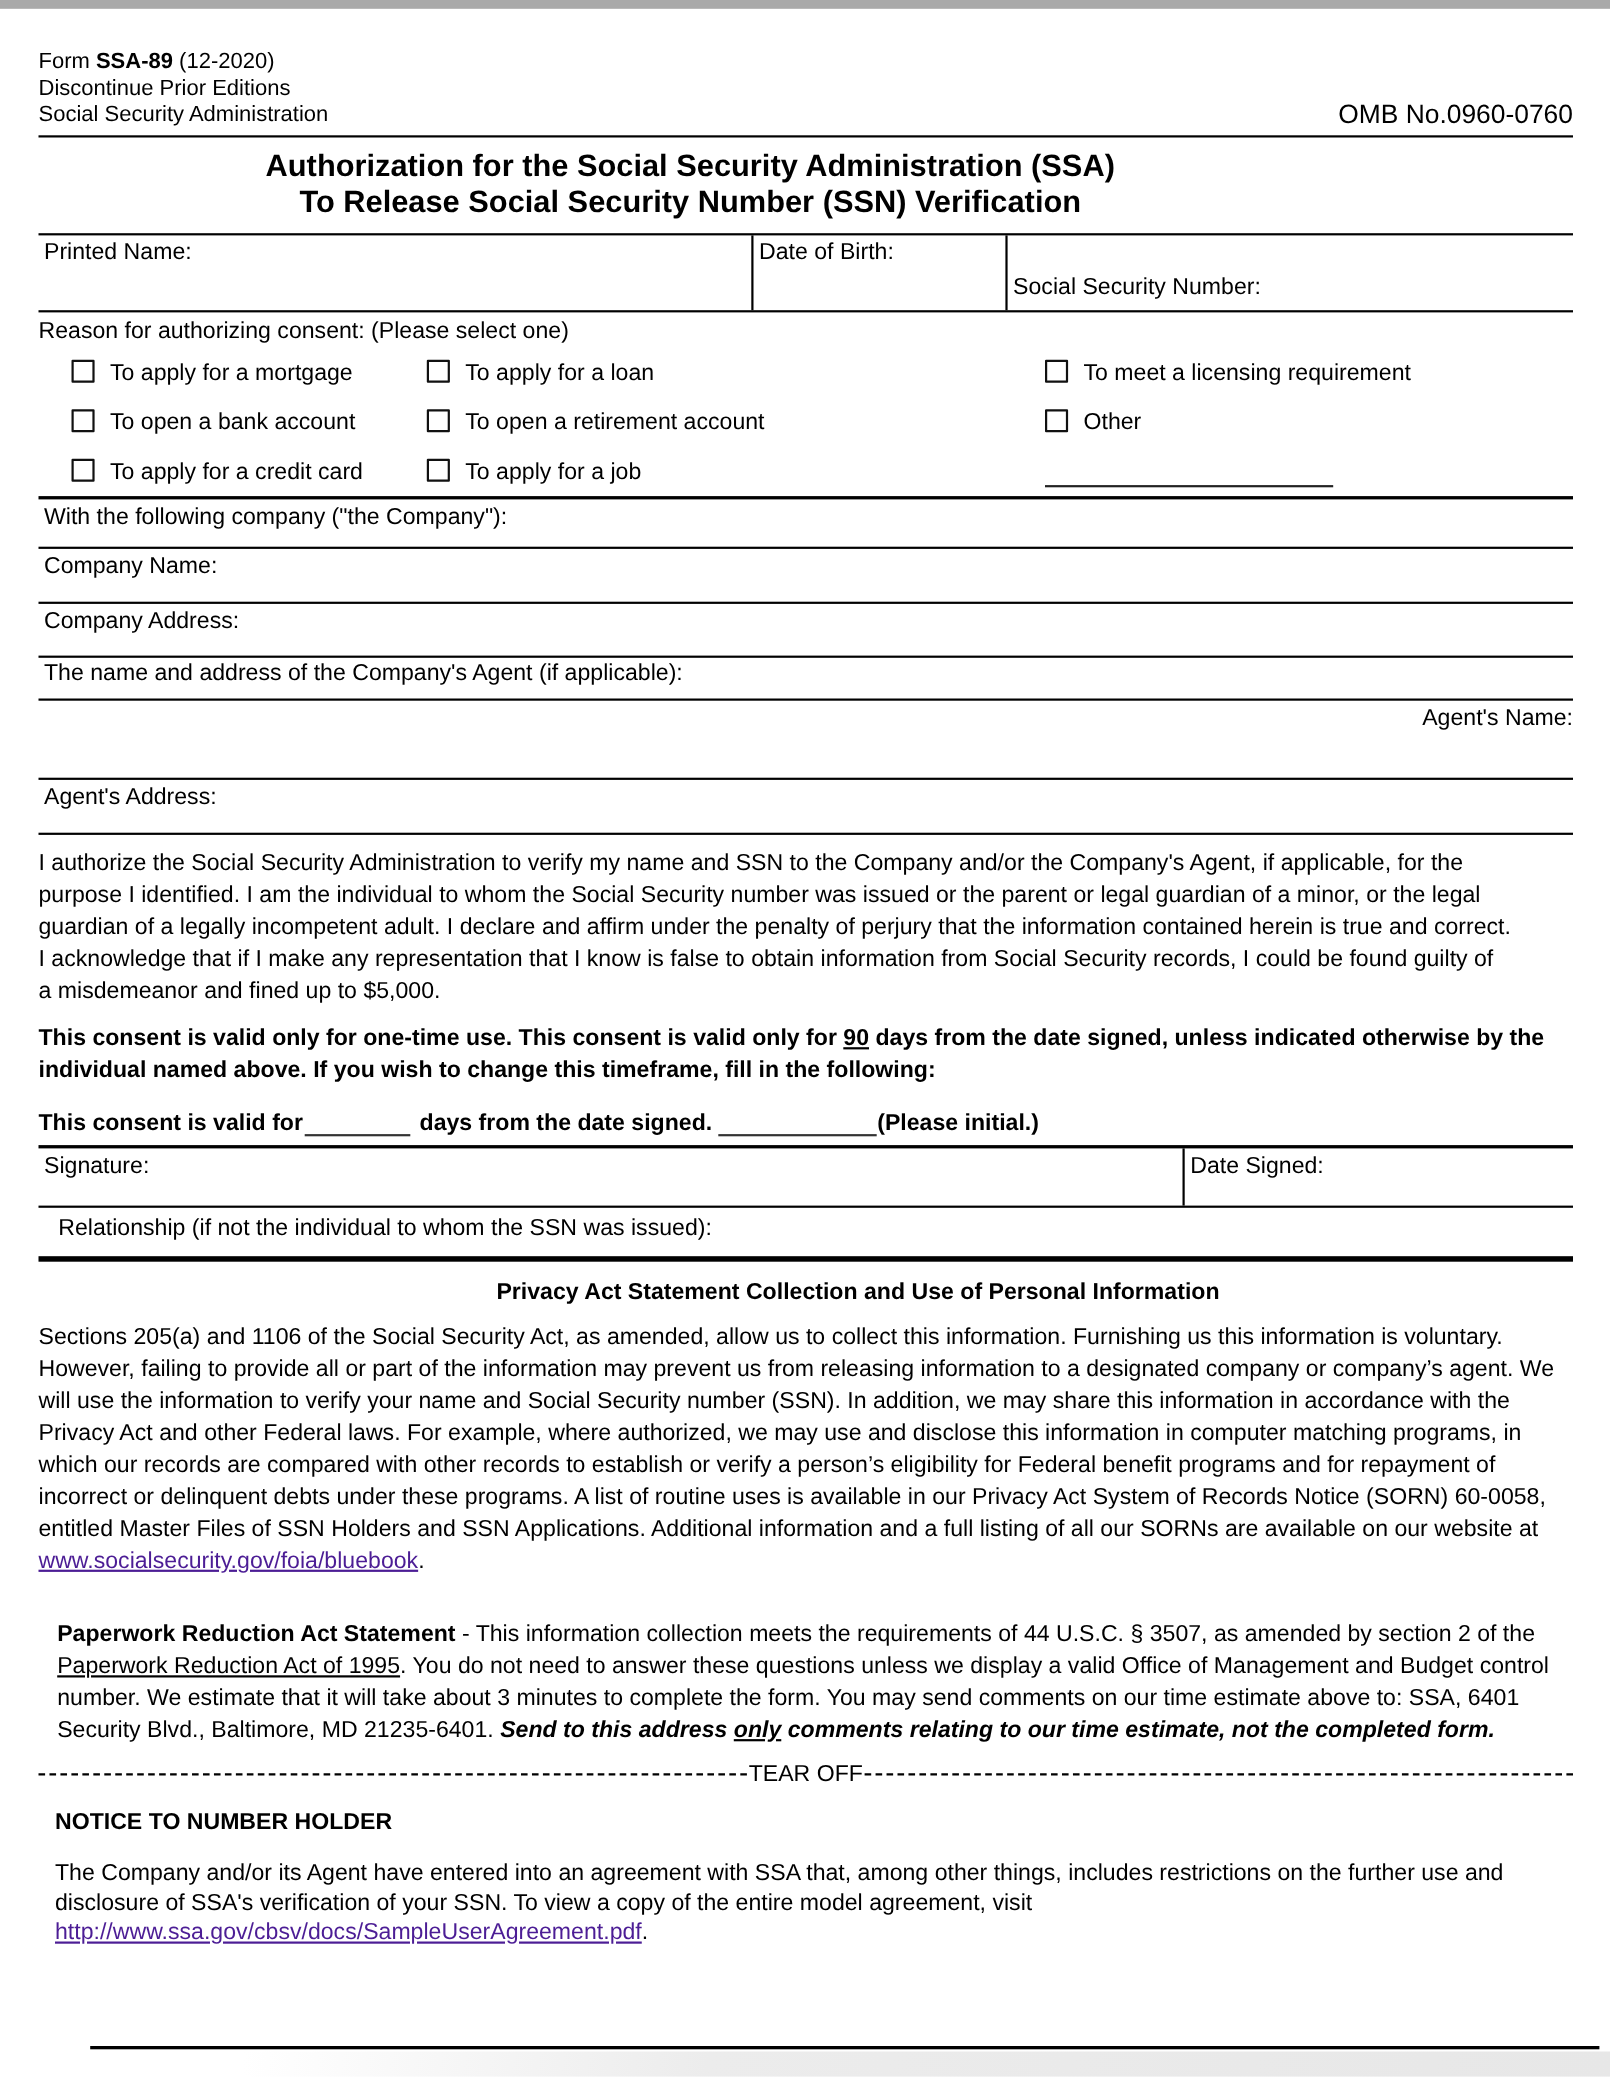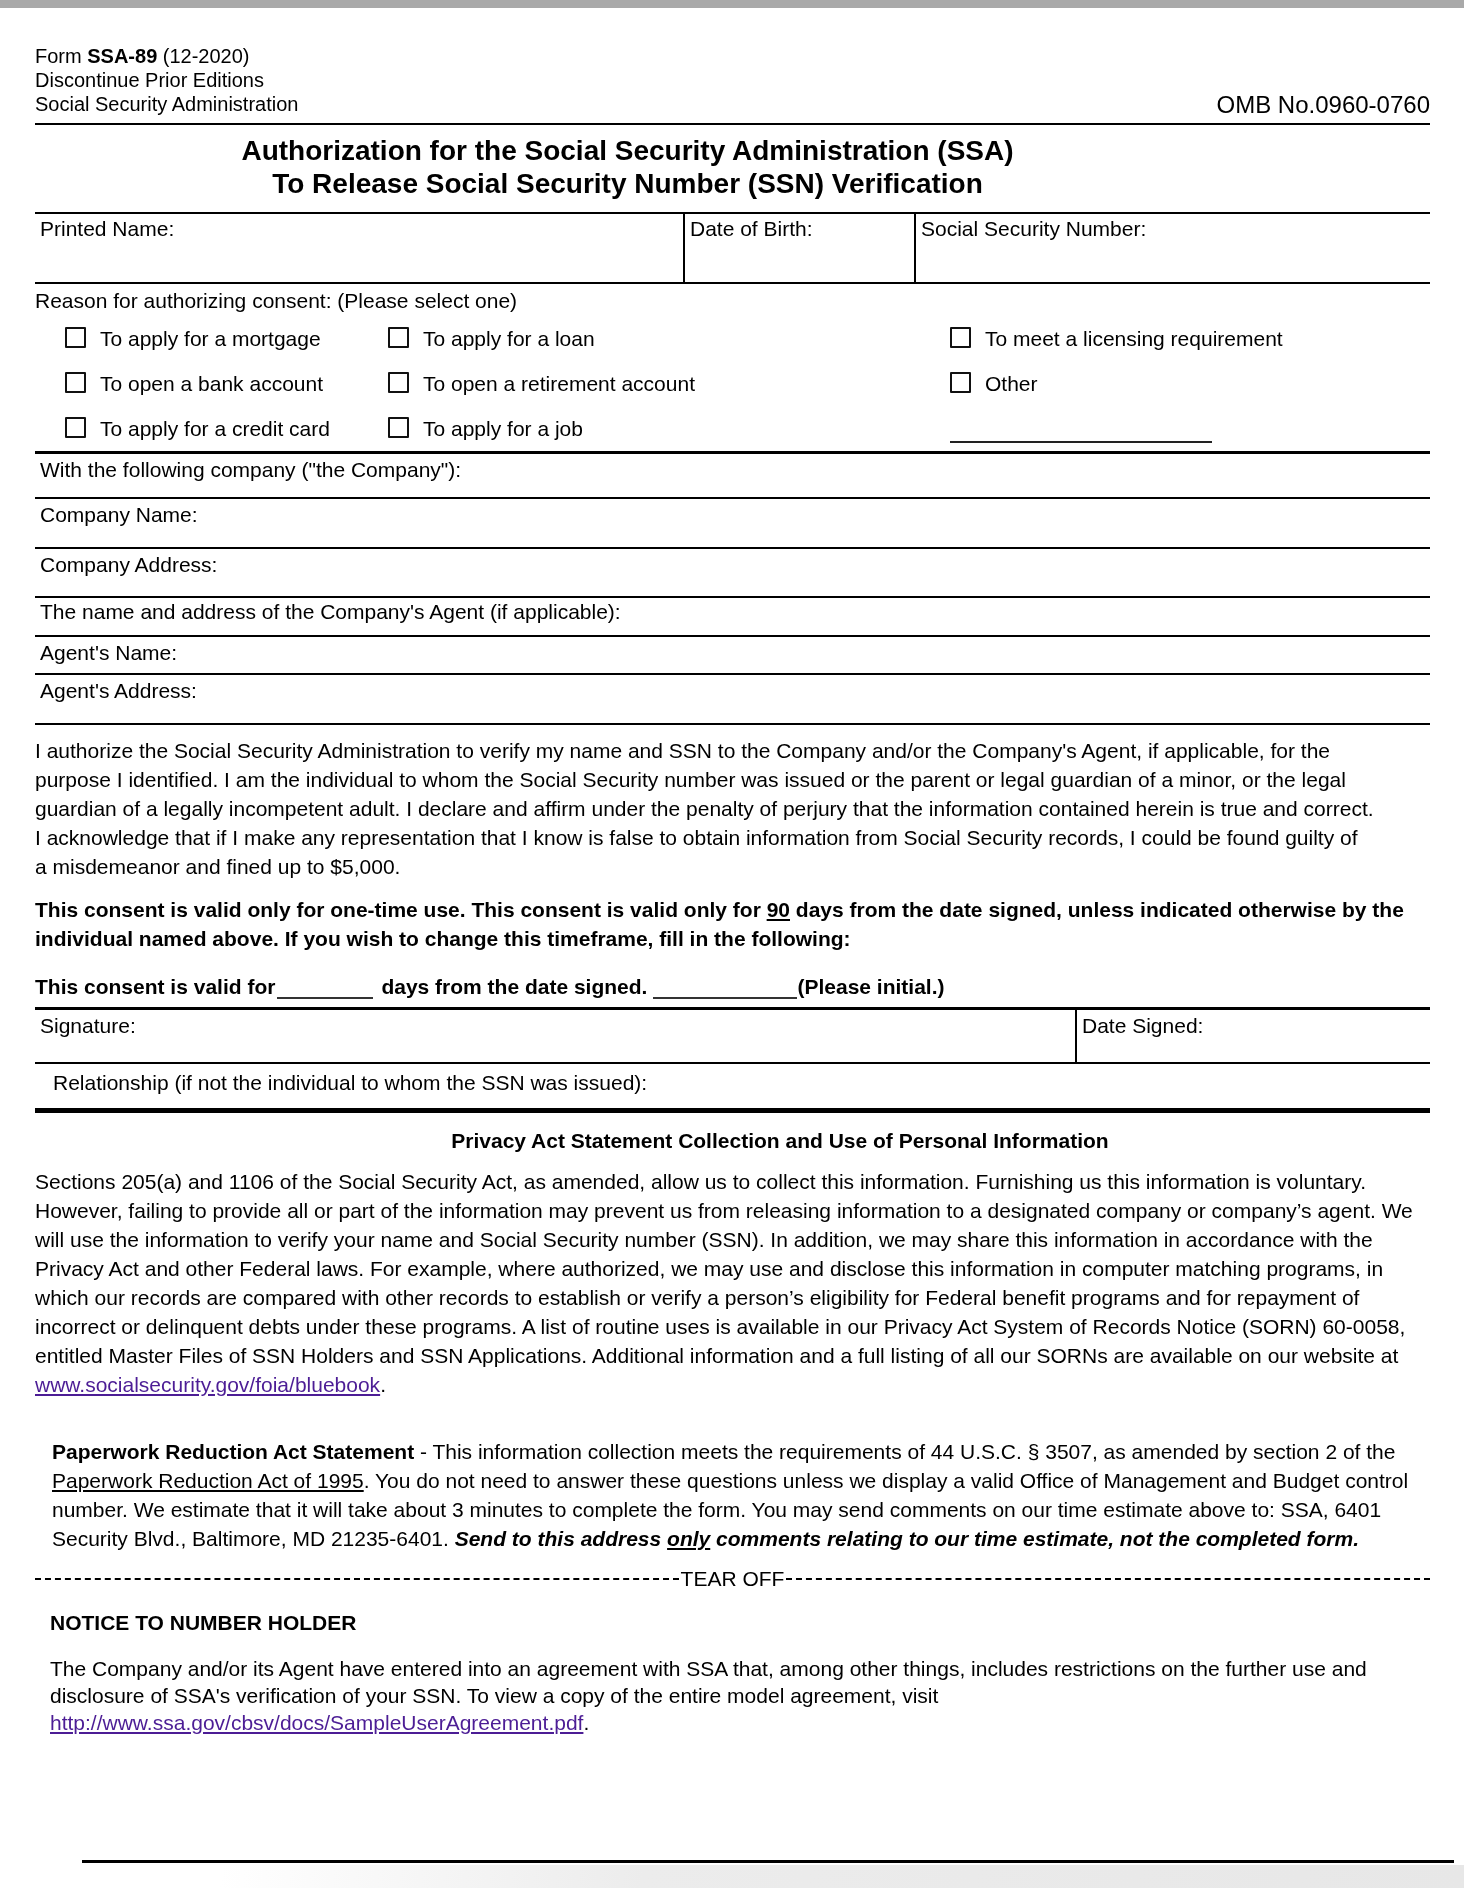--- a/index.html
+++ b/index.html
@@ -15,32 +15,32 @@
   .form-id-block { font-size:20px; line-height:24px; }
   .omb { font-size:24px; line-height:22px; }
   .header-rule { border-top:2px solid #000; margin-top:7px; }
 
   .title-block { width:1185px; text-align:center; font-weight:bold; font-size:28px; line-height:33px; margin-top:9px; }
 
   .id-row { display:flex; border-top:2px solid #000; border-bottom:2px solid #000; height:72px; margin-top:12px; box-sizing:border-box; }
   .id-cell { padding:3px 0 0 5px; font-size:21px; box-sizing:border-box; }
   .id-c1 { width:650px; border-right:2px solid #000; }
   .id-c2 { width:231px; border-right:2px solid #000; }
-  .id-c3 { flex:1; }
+  .id-c3 { flex:1;margin-top:32px; }
 
   .reason { border-bottom:3px solid #000; padding-top:5px; height:170px; box-sizing:border-box; }
   .reason-heading { font-size:21px; }
   .reason-grid { display:grid; grid-template-columns:323px 562px auto; grid-auto-rows:45px; margin-left:30px; margin-top:3px; align-items:center; }
   .option { display:flex; align-items:flex-start; font-size:21px; }
   .checkbox { width:17px; height:17px; border:2px solid #111; border-radius:1px; margin-right:14px; flex:none; background:#fff; }
   .other-line { align-self:end; margin-bottom:8px; width:262px; border-bottom:2px solid #222; height:1px; }
 
   .company-row { border-bottom:2px solid #000; box-sizing:border-box; font-size:21px; padding:4px 0 0 5px; }
   .ch0 { height:45px; } .ch1 { height:50px; } .ch2 { height:49px; }
-  .ch3 { height:39px; padding-top:2px; } .ch4 { height:38px; } .ch5 { height:50px; }
+  .ch3 { height:39px; padding-top:2px; } .ch4 { height:72px;text-align:right; } .ch5 { height:50px; }
 
   .auth { margin:11px 0 0; width:1340px; font-size:21px; line-height:29px; }
 
   .consent-bold { margin:14px 0 0; font-weight:bold; font-size:21px; line-height:29px; }
   .u { text-decoration:underline; }
 
   .valid-for { margin-top:22px; font-weight:bold; font-size:21px; }
   .blank { display:inline-block; border-bottom:2px solid #333; height:20px; vertical-align:bottom; }
   .blank-days { width:96px; margin-left:2px; margin-right:8px; }
   .blank-init { width:144px; margin-left:6px; }

